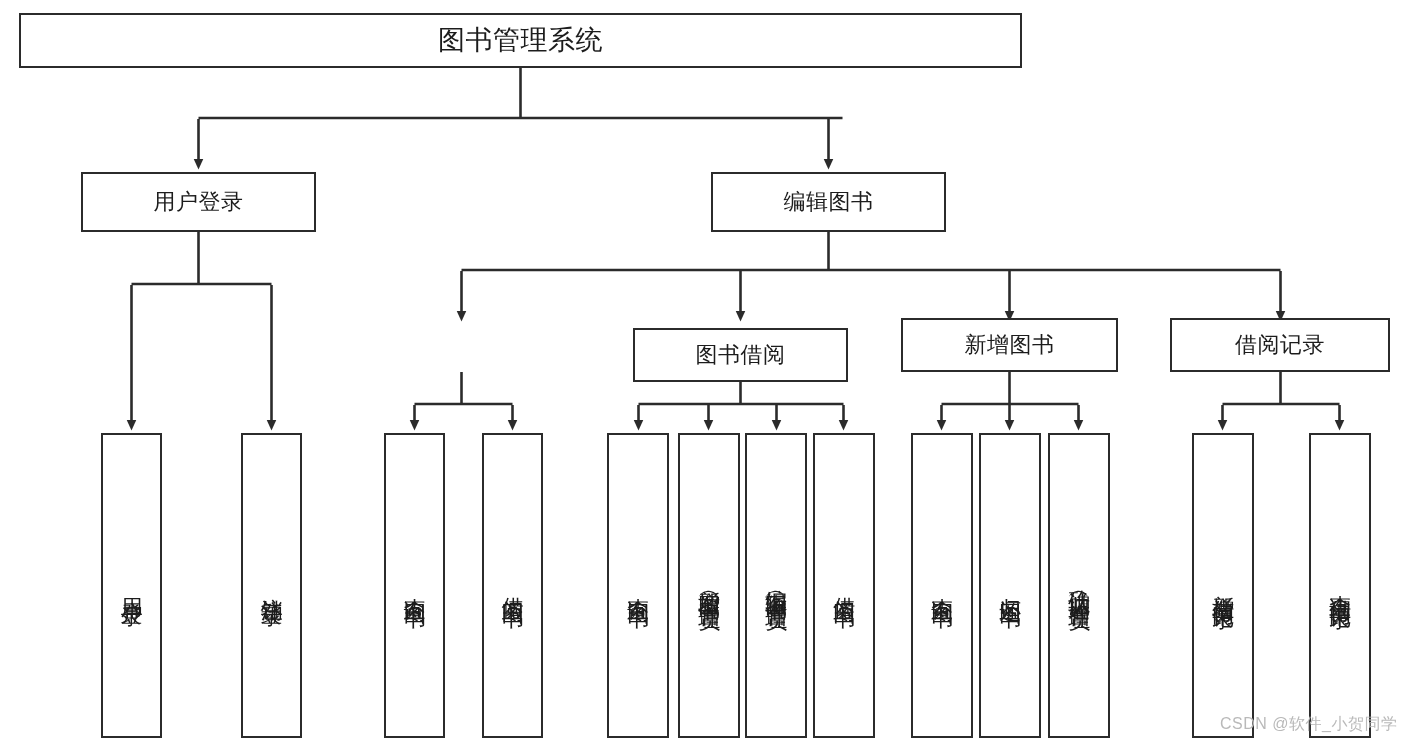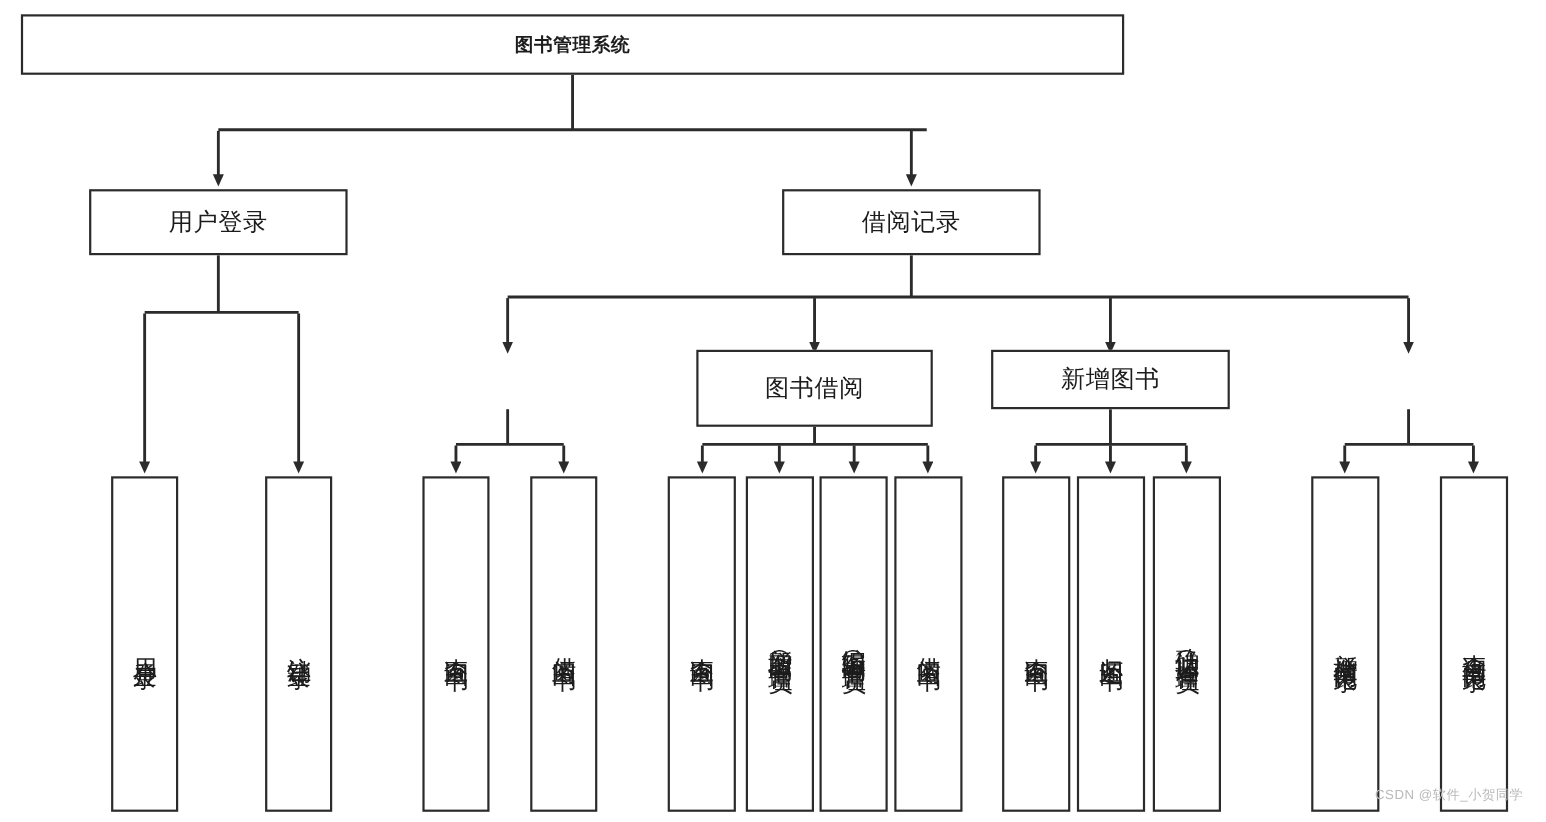--- a/index.html
+++ b/index.html
@@ -22,34 +22,34 @@
     color:#1c1c1c;
   }
   .node .lbl{
     display:block;
     text-align:center;
     line-height:1.12;
     letter-spacing:0.5px;
     white-space:nowrap;
   }
   .node.h .lbl{font-size:22px;}
-  .node.root .lbl{font-size:17px;font-weight:bold;}
+  .node.root .lbl{font-size:27px;}
   .node.v{align-items:center;justify-content:center;}
   .node.v .lbl{
     writing-mode:vertical-rl;
     text-orientation:upright;
     font-size:22px;
     line-height:1.30;
     letter-spacing:3px;
     white-space:pre;
   }
   .watermark{
     position:absolute;
-    left:1250px;top:714px;
-    font-size:12px;
+    left:1220px;top:714px;
+    font-size:16px;
     color:#b9b9b9;
     letter-spacing:0.5px;
     white-space:nowrap;
     pointer-events:none;
   }
 </style>
 </head>
 <body>
 
 <div id="diagram">
@@ -105,28 +105,31 @@
   </svg>
 
   <div class="node h root" style="left:19px;top:13px;width:1003px;height:55px;">
     <span class="lbl">图书管理系统</span>
   </div>
 
   <div class="node h" style="left:81px;top:172px;width:235px;height:60px;">
     <span class="lbl">用户登录</span>
   </div>
   <div class="node h" style="left:711px;top:172px;width:235px;height:60px;">
-    <span class="lbl">借阅记录</span>
+    <span class="lbl">编辑图书</span>
   </div>
 
-  <div class="node h" style="left:633px;top:318px;width:215px;height:70px;">
+  <div class="node h" style="left:633px;top:328px;width:215px;height:54px;">
     <span class="lbl">图书借阅</span>
   </div>
   <div class="node h" style="left:901px;top:318px;width:217px;height:54px;">
     <span class="lbl">新增图书</span>
+  </div>
+  <div class="node h" style="left:1170px;top:318px;width:220px;height:54px;">
+    <span class="lbl">借阅记录</span>
   </div>
 
   <div class="node v" style="left:101px;top:433px;width:61px;height:305px;">
     <span class="lbl">用户登录</span>
   </div>
   <div class="node v" style="left:241px;top:433px;width:61px;height:305px;">
     <span class="lbl">注销登录</span>
   </div>
 
   <div class="node v" style="left:384px;top:433px;width:61px;height:305px;">

